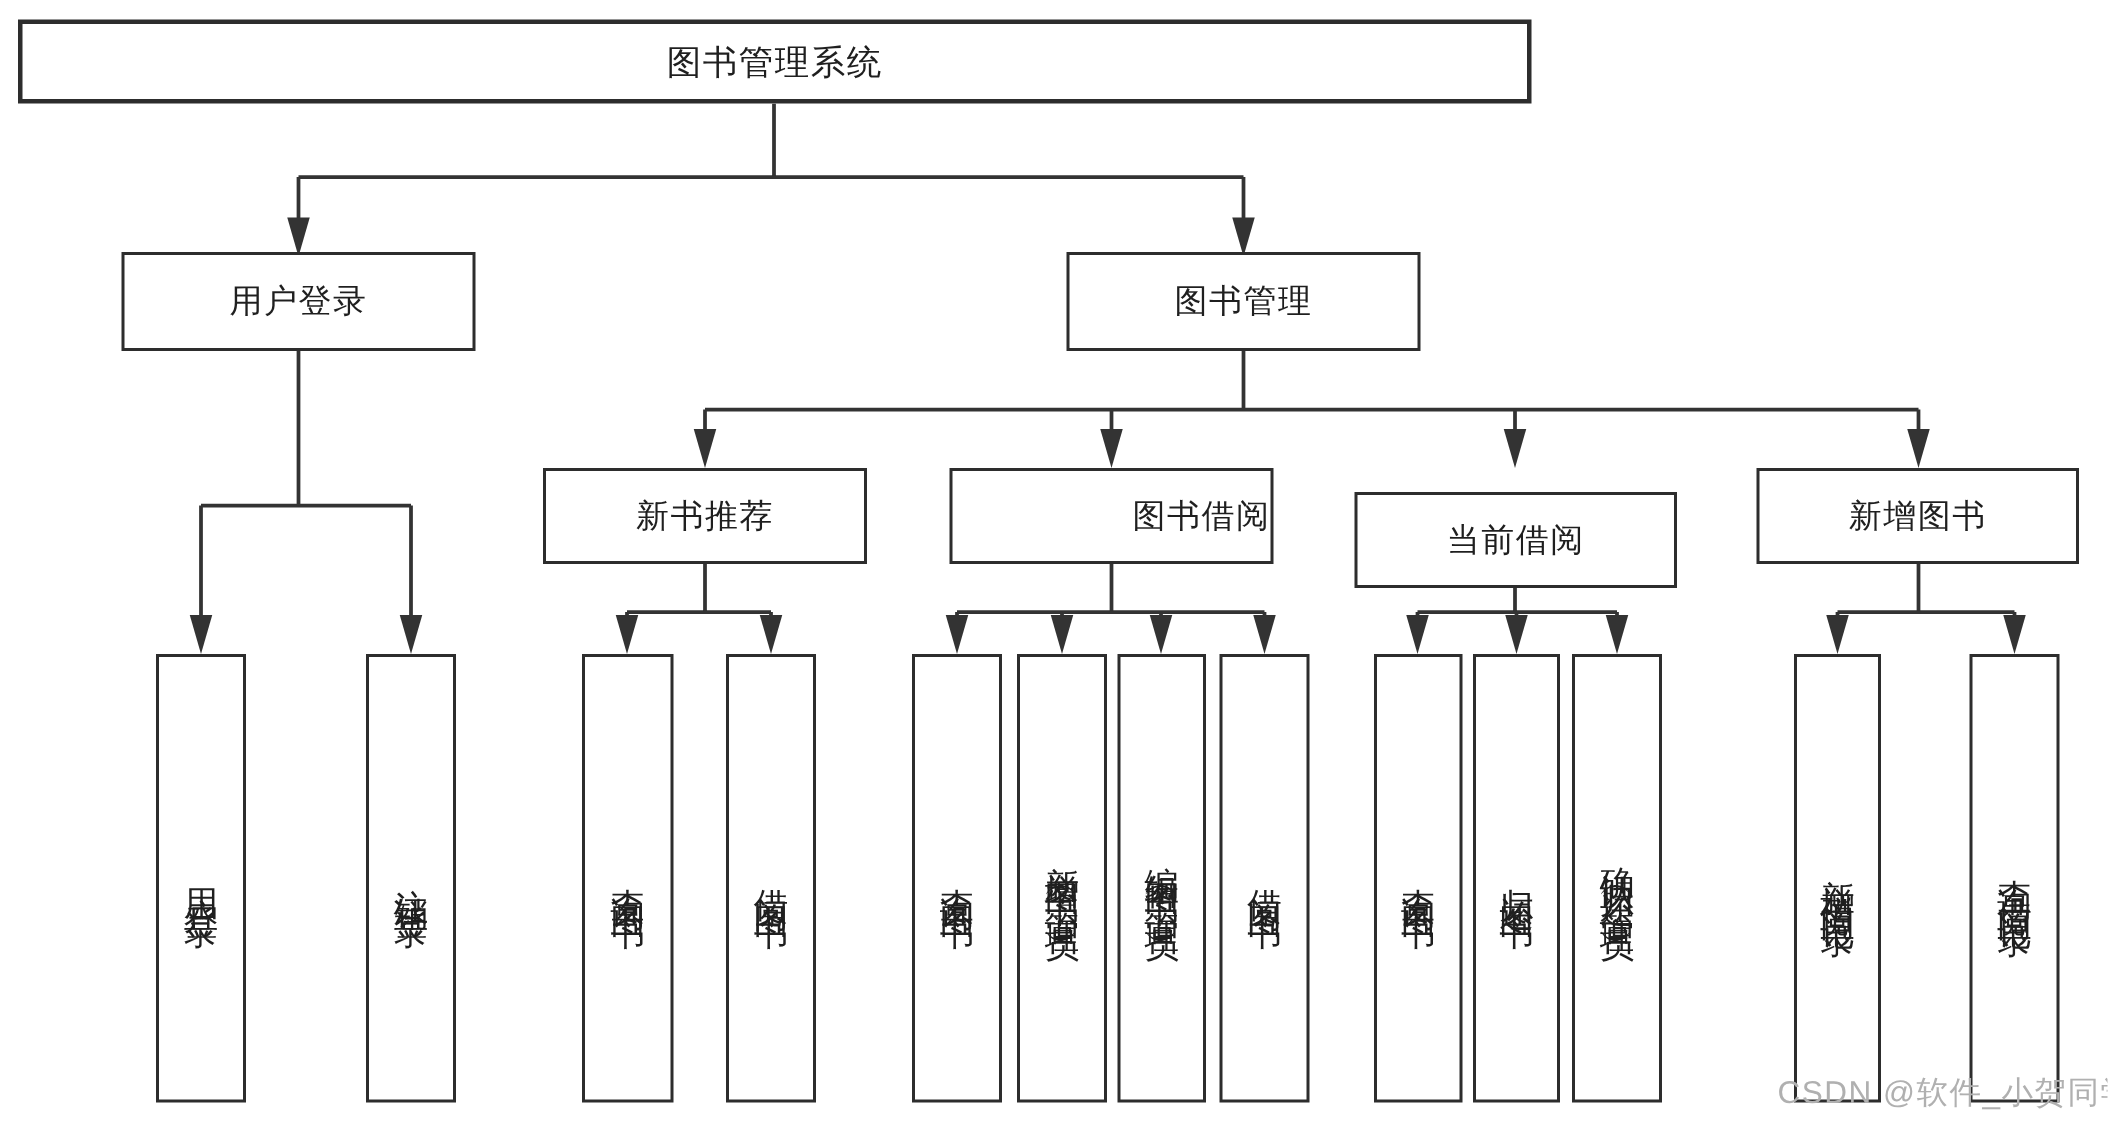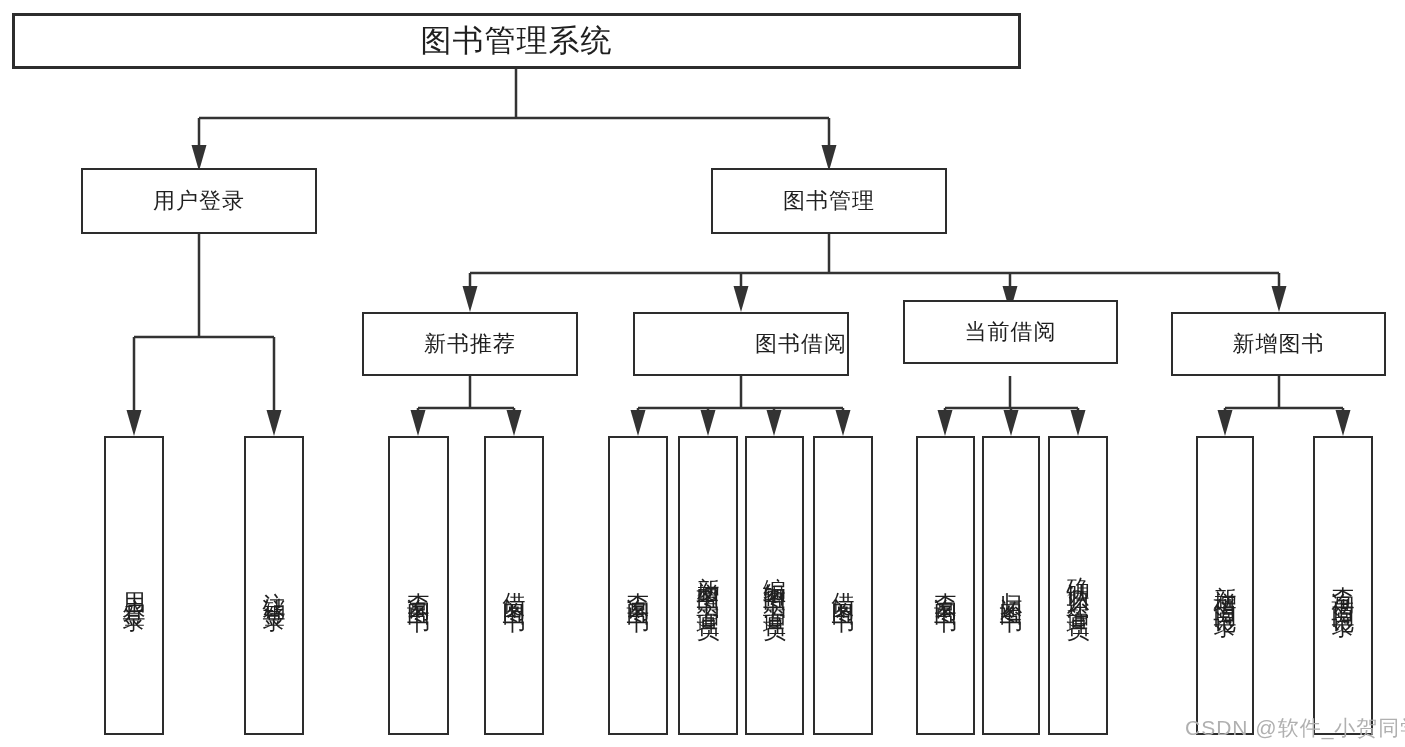--- a/index.html
+++ b/index.html
@@ -28,21 +28,21 @@
     border: 2px solid var(--box-border);
     background: #ffffff;
     display: flex;
     align-items: center;
     justify-content: center;
     color: var(--text);
     font-size: 22px;
     letter-spacing: 1px;
     z-index: 2;
   }
-  .node.root { border-width: 3px; font-size: 31px; }
+  .node.root { border-width: 3px; font-size: 23px; }
 
   .leaf {
     position: absolute;
     box-sizing: border-box;
     border: 2px solid var(--box-border);
     background: #ffffff;
     display: flex;
     align-items: center;
     justify-content: center;
     color: var(--text);
@@ -134,21 +134,21 @@
   <div class="node" style="left:362px; top:312px; width:216px; height:64px;">
     <span>新书推荐</span>
   </div>
 
   <div class="node" style="left:711px; top:168px; width:236px; height:66px;">
     <span>图书管理</span>
   </div>
   <div class="node" style="left:633px; top:312px; width:216px; height:64px;justify-content:flex-end;">
     <span>图书借阅</span>
   </div>
-  <div class="node" style="left:903px; top:300px; width:215px; height:64px;align-items:center;">
+  <div class="node" style="left:903px; top:328px; width:215px; height:64px;align-items:center;">
     <span>当前借阅</span>
   </div>
   <div class="node" style="left:1171px; top:312px; width:215px; height:64px;">
     <span>新增图书</span>
   </div>
 
   <div class="leaf" style="left:104px; top:436px; width:60px; height:299px;">
     <span>用户登录</span>
   </div>
   <div class="leaf" style="left:244px; top:436px; width:60px; height:299px;">

